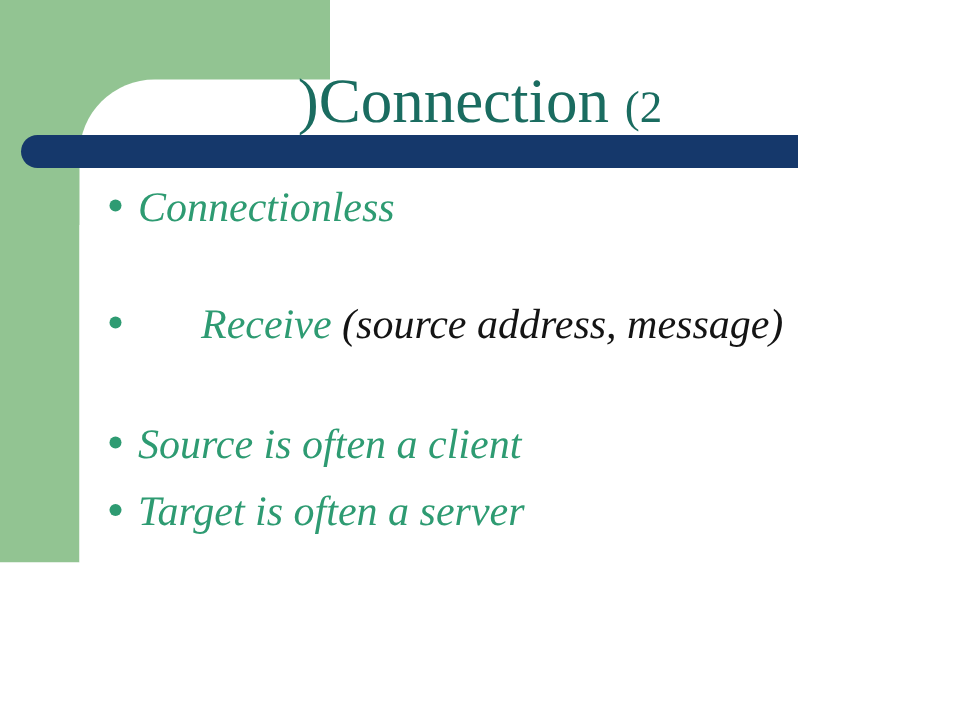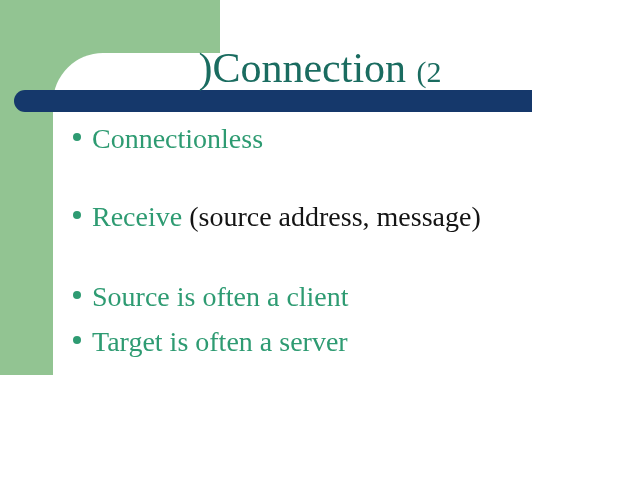--- a/index.html
+++ b/index.html
@@ -53,23 +53,24 @@
     position: absolute; left: 73px; top: 116px;
     width: 545px; margin: 0; padding: 0;
     list-style: none;
     z-index: 5;
   }
   .bullets li {
     display: flex; align-items: flex-start;
     height: 45px; line-height: 45px;
     font-size: 28px;
     font-family: "Liberation Serif", serif;
+    font-style: italic;
   }
   .bullets li.gap-a { margin-bottom: 33px; }
-  .bullets li.gap-b { margin-bottom: 35px; }
+  .bullets li.gap-b { margin-bottom: 35px; gap: 42px; }
   .dot {
     flex: none;
     width: 8px; height: 8px;
     margin: 17px 11px 0 0;
     border-radius: 50%;
     background: #2E9B72;
   }
   .txt { white-space: pre; }
   .hl   { color: #2E9B72; }
   .rest { color: #141414; }

